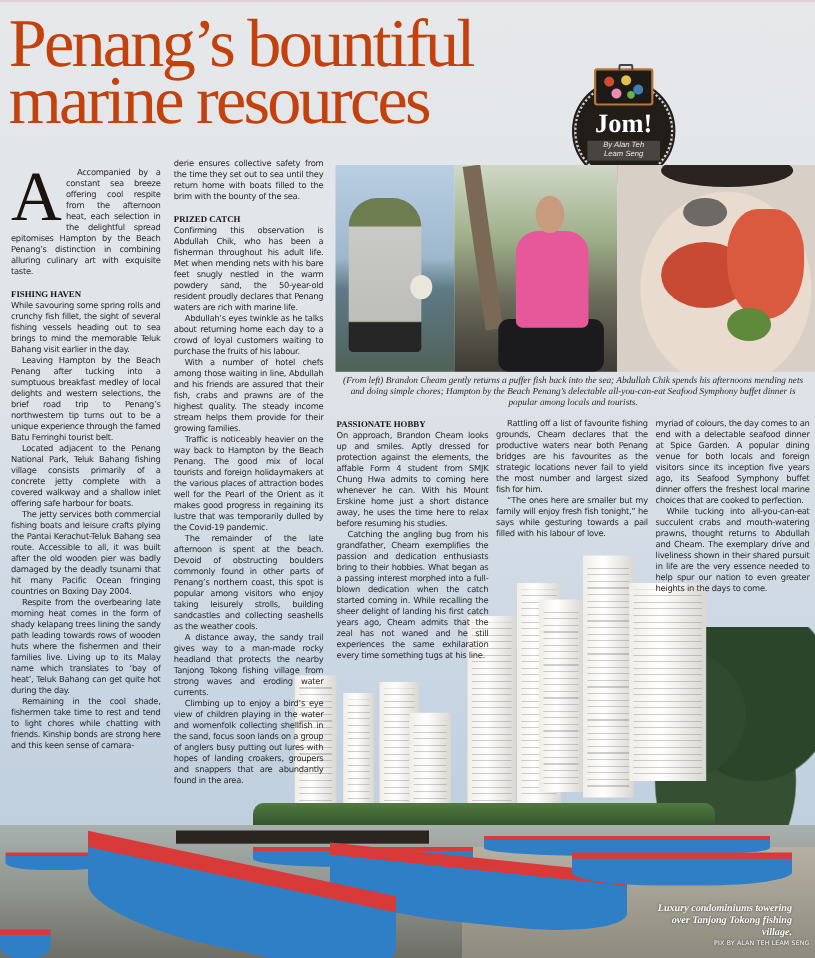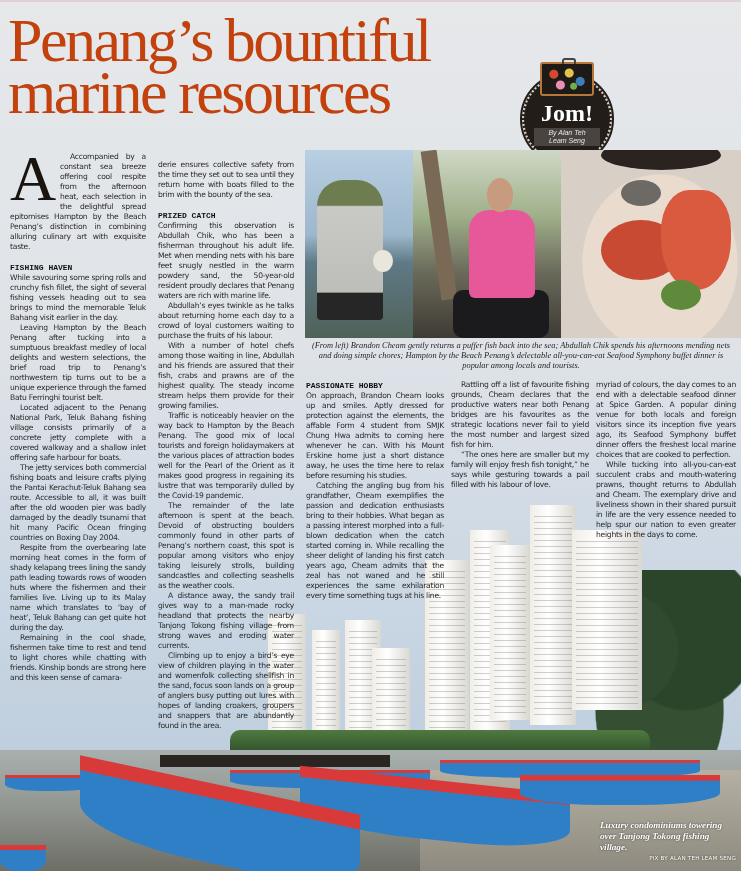--- a/index.html
+++ b/index.html
@@ -52,30 +52,30 @@
   
   .col {
     position: absolute;
     font-family: "DejaVu Sans", sans-serif;
     font-size: 7.6px; line-height: 10px; color: #2a2a2a;
     text-align: justify; letter-spacing: -0.25px;
   }
   .col p { text-indent: 10px; }
   .col p.noindent { text-indent: 0; }
   .col h3 {
-    font-family: Liberation Mono, monospace; font-weight: bold; font-size: 8px;
+    font-family: Liberation Serif, serif; font-weight: bold; font-size: 8px;
     line-height: 11px; margin-top: 10px; color: #111; letter-spacing: 0;
   }
   .col h3:first-child { margin-top: 0; }
   .dropcap {
     float: left; font-family: "Liberation Serif", serif; font-size: 64px; line-height: 50px;
     margin: 2px 4px 0 0; color: #1a1410;
   }
   .col1 { left: 10px; top: 152px; width: 136px; }
-  .col2 { left: 158px; top: 160px; width: 136px; }
+  .col2 { left: 158px; top: 144px; width: 136px; }
   .col3 { left: 306px; top: 380px; width: 138px; }
   .col4 { left: 451px; top: 380px; width: 138px; }
   .col5 { left: 596px; top: 380px; width: 140px; }
 
   
   .photo { position: absolute; overflow: hidden; }
   .photo1 { left: 305px; top: 150px; width: 108px; height: 188px;
     background: linear-gradient(180deg, #b9cfe3 0%, #9db7cc 45%, #5f7a86 60%, #4f6258 100%); }
   .photo1 .person { position:absolute; left: 12px; top: 30px; width: 66px; height: 140px;
     background: linear-gradient(180deg, #6e7d50 0%, #6e7d50 18%, #c9c9c6 19%, #bdbdb9 80%, #262626 81%); border-radius: 26px 26px 4px 4px; }
@@ -128,21 +128,21 @@
   .bt1 { left: 5px; top: 175px; width: 90px; height: 16px; }
   .bt2 { left: 80px; top: 185px; width: 280px; height: 80px; transform: skewY(12deg); }
   .bt3 { left: 300px; top: 180px; width: 270px; height: 60px; transform: skewY(6deg); }
   .bt4 { left: 520px; top: 175px; width: 200px; height: 30px; }
   .bt5 { left: 230px; top: 170px; width: 200px; height: 18px; }
   .bt6 { left: 440px; top: 160px; width: 260px; height: 18px; }
   .bt7 { left: 0px; top: 245px; width: 46px; height: 26px; }
   .canopy { position:absolute; left: 160px; top: 155px; width: 230px; height: 12px; background: #2b2522; }
 
   .scene-caption {
-    position: absolute; left: 600px; top: 820px; width: 136px; 
+    position: absolute; left: 584px; top: 820px; width: 136px; text-align: right;
     font-family: "Liberation Serif", serif; font-style: italic; font-weight: bold; font-size: 9.2px; line-height: 11px;
     color: #ffffff; text-shadow: 0 0 2px #333;
   }
   .photo-credit {
     position: absolute; left: 600px; top: 855px; width: 136px; text-align: right;
     font-family: "DejaVu Sans", sans-serif; font-size: 5.6px; color: #ffffff; letter-spacing: 0.2px;
     text-shadow: 0 0 2px #333;
   }
 </style>
 </head>

